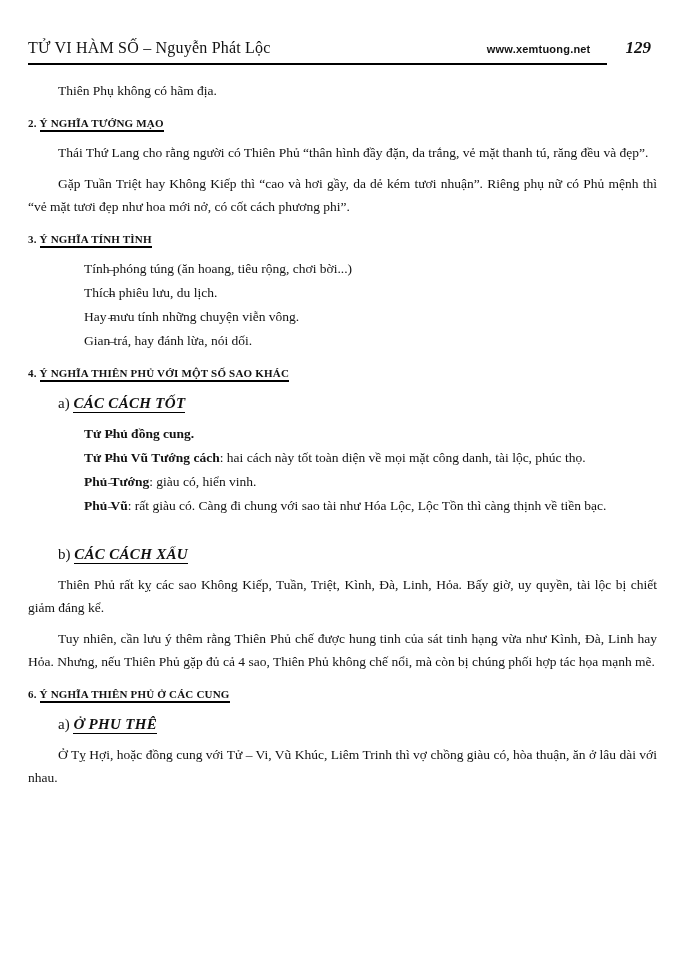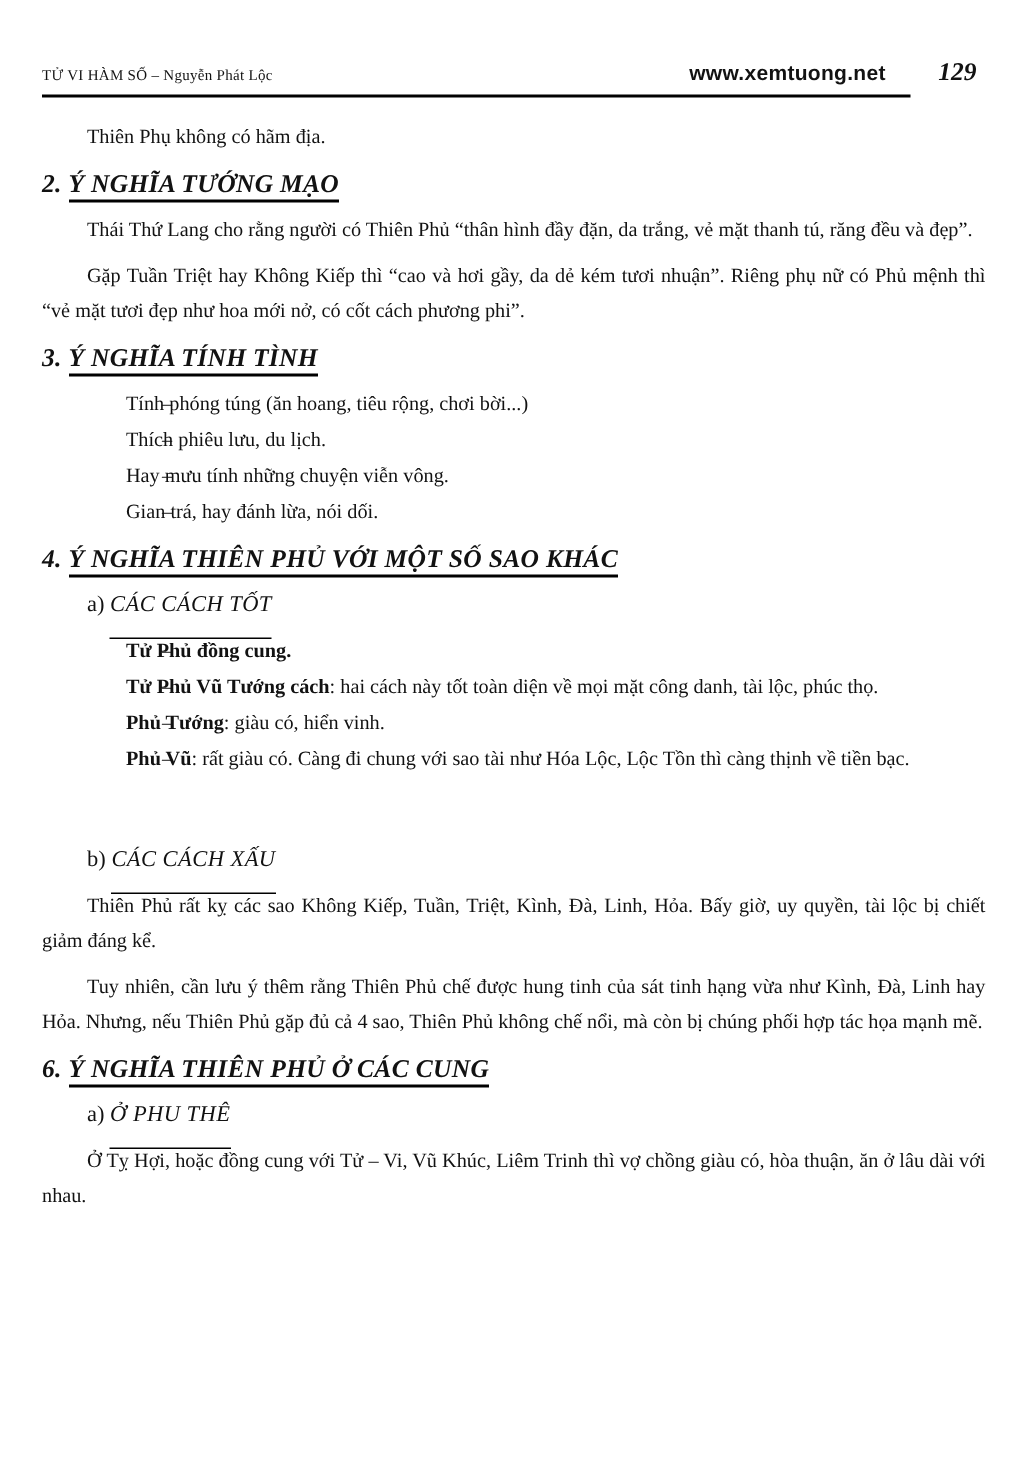--- a/index.html
+++ b/index.html
@@ -8,50 +8,51 @@
     font-family: "Liberation Serif", serif;
     color: #121212;
   }
   .page { padding: 0 29px 0 28px; }
 
   
   .header {
     display: flex; align-items: baseline;
     margin-top: 38px;
   }
-  .book-title { flex: 1; font-size: 10px; letter-spacing: 0.2px; }
+  .book-title { flex: 1; font-size: 16px; letter-spacing: 0.2px; }
   .website {
     font-family: "Liberation Sans", sans-serif;
-    font-weight: bold; font-size: 14px; letter-spacing: 0.2px;
+    font-weight: bold; font-size: 11px; letter-spacing: 0.2px;
   }
   .page-number {
     margin-left: 35px; margin-right: 6px;
     font-size: 17px; font-style: italic; font-weight: bold;
   }
   .rule { height: 2px; background: #000; margin-top: 5px; margin-right: 50px; }
 
   
   .content { margin-top: 14px; font-size: 13.5px; line-height: 23px; }
   p { margin: 8px 0; }
   .para { text-indent: 30px; text-align: justify; }
   .li { text-indent: 40px; text-align: justify; margin: 1px 0; }
   .dash { display: inline-block; width: 16px; }
 
   .heading {
-    font-size: 17px; font-weight: bold; line-height: 20px;
-    margin: 11px 0 8px 0; letter-spacing: 0.2px; font-style: italic;
+    font-size: 11px; font-weight: bold; line-height: 20px;
+    margin: 11px 0 8px 0; letter-spacing: 0.2px;
   }
   .heading .htitle { border-bottom: 2px solid #000; padding-bottom: 1px; }
 
   .subheading { margin: 10px 0 8px 0; text-indent: 30px; font-size: 15px; line-height: 21px; }
   .subheading .subtitle {
-    font-style: italic; border-bottom: 1.5px solid #000; padding-bottom: 14px;
+    font-style: italic; border-bottom: 1.5px solid #000; padding-bottom: 1px;
     letter-spacing: 0.3px;
+    font-weight: bold;
   }
-  .sub-b { margin-top: 46px; }
+  .sub-b { margin-top: 27px; }
   b { font-weight: bold; }
 </style>
 </head>
 <body>
 
 <div class="page">
 
   <div class="header">
     <span class="book-title">TỬ VI HÀM SỐ – Nguyễn Phát Lộc</span>
     <span class="website">www.xemtuong.net</span>

